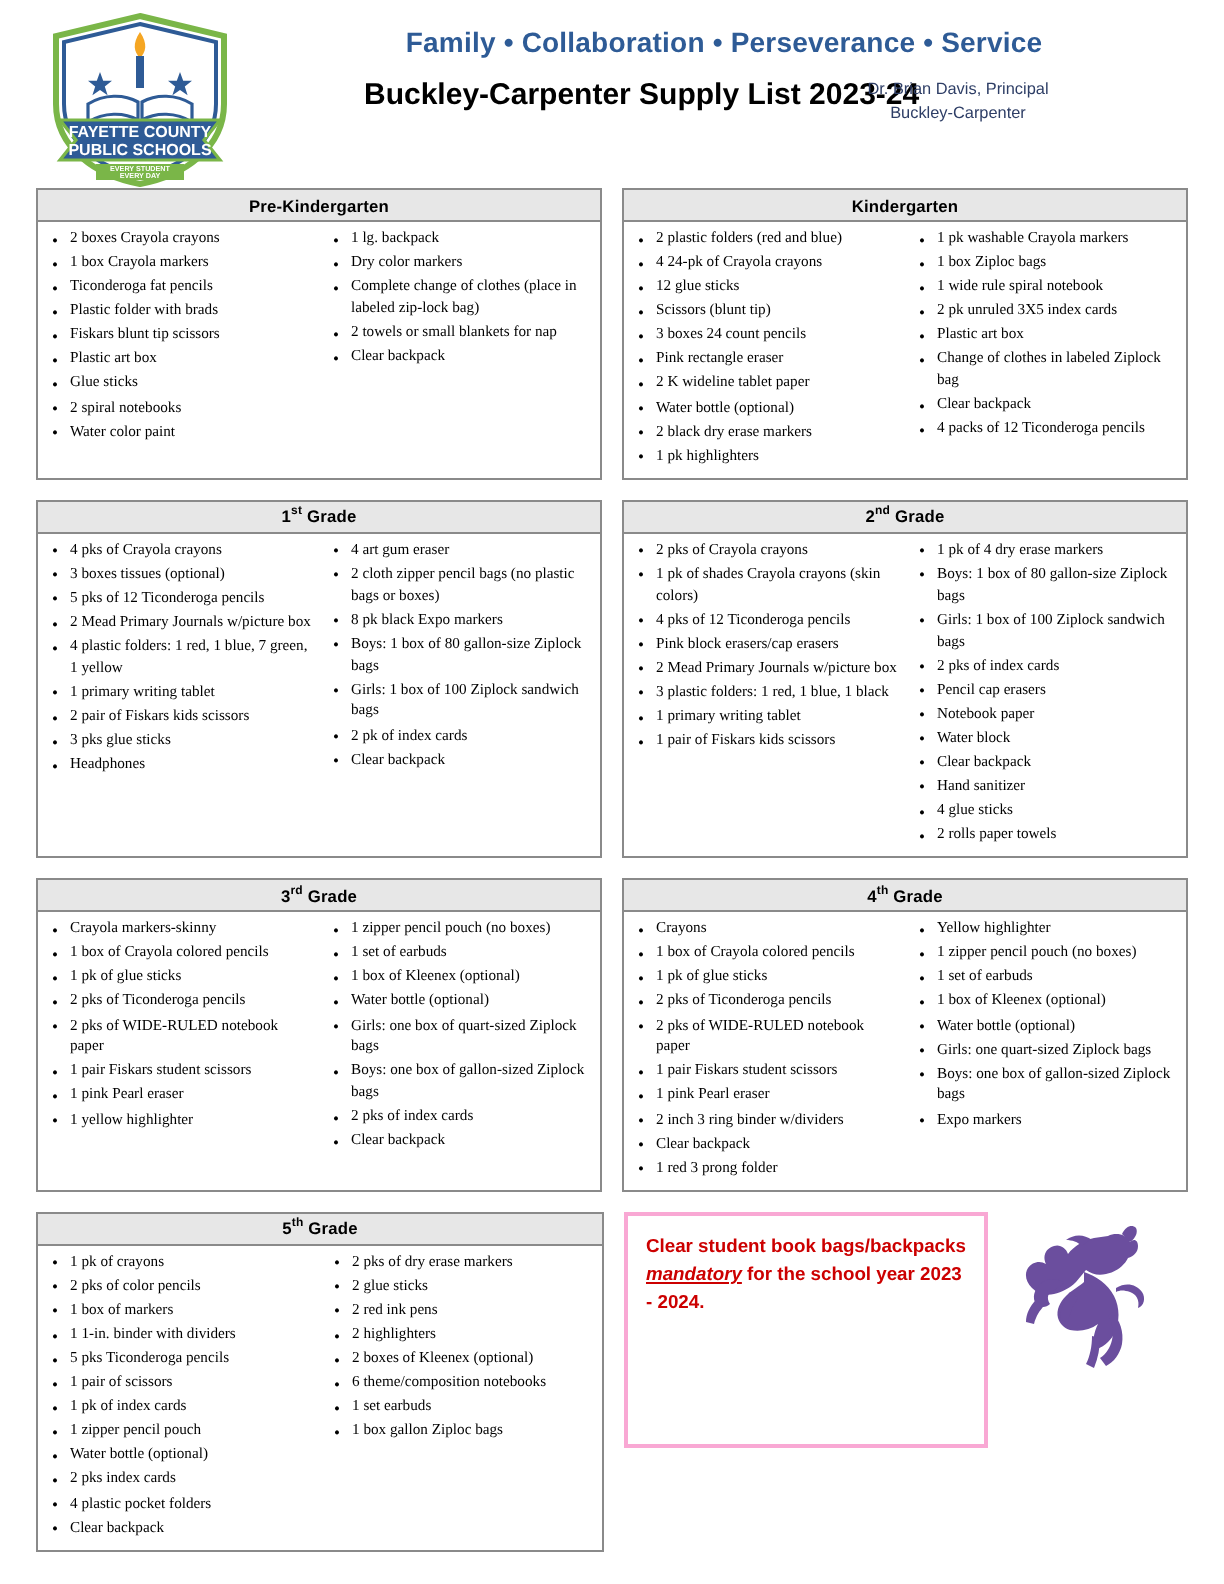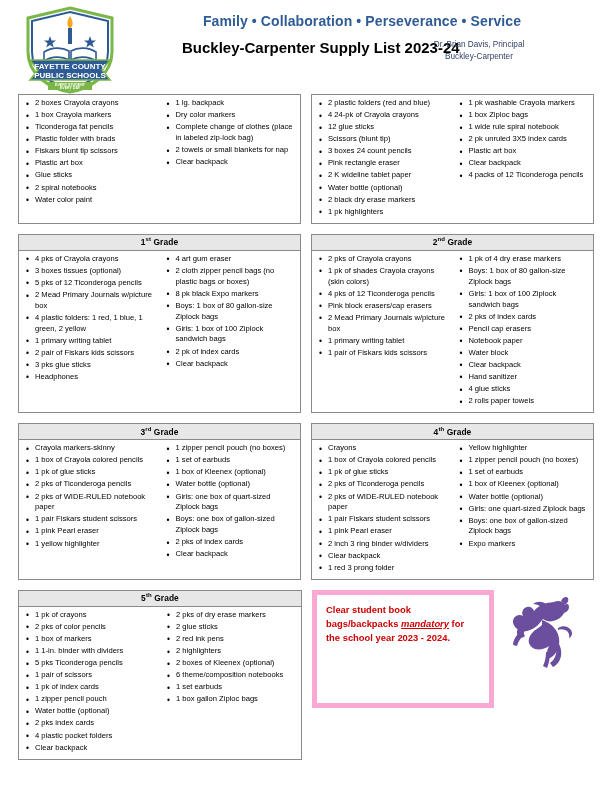--- a/index.html
+++ b/index.html
@@ -103,20 +103,21 @@
     letter-spacing: 0.1px;
   }
   .gradebox-head sup {
     font-size: 6px;
     vertical-align: super;
     line-height: 0;
   }
   .cols {
     display: flex;
     padding: 3px 0 4px 0;
+    font-family: Liberation Serif, serif;
   }
   .col {
     flex: 1 1 0;
     box-sizing: border-box;
   }
   ul.items {
     list-style: none;
     margin: 0;
     padding: 0 4px 0 6px;
   }
@@ -146,21 +147,21 @@
   }
   .notice-wrap {
     flex: 1 1 0;
     position: relative;
     display: flex;
     align-items: flex-start;
   }
   .notice-box {
     width: 182px;
     min-height: 118px;
-    border: 5px solid #f9a8d4;
+    border: 2px solid #f9a8d4;
     box-sizing: border-box;
     padding: 8px 9px;
   }
   .notice-text {
     color: #CC0000;
     font-size: 9.4px;
     font-weight: bold;
     line-height: 1.5;
   }
   .notice-text .mand {
@@ -216,20 +217,23 @@
         <div>Buckley-Carpenter</div>
       </div>
     </div>
   </div>
 </div>
 
 <div class="sheet">
 
   <div class="row">
     <div class="gradebox">
+      <div class="gradebox-head">
+        <span>Pre-Kindergarten</span>
+      </div>
       <div class="cols">
         <div class="col">
           <ul class="items">
               <li>2 boxes Crayola crayons</li>
               <li>1 box Crayola markers</li>
               <li>Ticonderoga fat pencils</li>
               <li>Plastic folder with brads</li>
               <li>Fiskars blunt tip scissors</li>
               <li>Plastic art box</li>
               <li>Glue sticks</li>
@@ -243,20 +247,23 @@
               <li>Dry color markers</li>
               <li>Complete change of clothes (place in labeled zip-lock bag)</li>
               <li>2 towels or small blankets for nap</li>
               <li>Clear backpack</li>
             </ul>
         </div>
       </div>
     </div>
 
     <div class="gradebox">
+      <div class="gradebox-head">
+        <span>Kindergarten</span>
+      </div>
       <div class="cols">
         <div class="col">
           <ul class="items">
               <li>2 plastic folders (red and blue)</li>
               <li>4 24-pk of Crayola crayons</li>
               <li>12 glue sticks</li>
               <li>Scissors (blunt tip)</li>
               <li>3 boxes 24 count pencils</li>
               <li>Pink rectangle eraser</li>
               <li>2 K wideline tablet paper</li>
@@ -265,41 +272,42 @@
               <li>1 pk highlighters</li>
             </ul>
         </div>
         <div class="col">
           <ul class="items">
               <li>1 pk washable Crayola markers</li>
               <li>1 box Ziploc bags</li>
               <li>1 wide rule spiral notebook</li>
               <li>2 pk unruled 3X5 index cards</li>
               <li>Plastic art box</li>
+              <li>Change of clothes in labeled Ziplock bag</li>
               <li>Clear backpack</li>
               <li>4 packs of 12 Ticonderoga pencils</li>
             </ul>
         </div>
       </div>
     </div>
   </div>
 
   <div class="row">
     <div class="gradebox">
       <div class="gradebox-head">
         <span>1</span><sup>st</sup><span> Grade</span>
       </div>
       <div class="cols">
         <div class="col">
           <ul class="items">
               <li>4 pks of Crayola crayons</li>
               <li>3 boxes tissues (optional)</li>
               <li>5 pks of 12 Ticonderoga pencils</li>
               <li>2 Mead Primary Journals w/picture box</li>
-              <li>4 plastic folders: 1 red, 1 blue, 1 green, 2 yellow</li>
+              <li>4 plastic folders: 1 red, 1 blue, 7 green, 1 yellow</li>
               <li>1 primary writing tablet</li>
               <li>2 pair of Fiskars kids scissors</li>
               <li>3 pks glue sticks</li>
               <li>Headphones</li>
             </ul>
         </div>
         <div class="col">
           <ul class="items">
               <li>4 art gum eraser</li>
               <li>2 cloth zipper pencil bags (no plastic bags or boxes)</li>
@@ -318,20 +326,21 @@
         <span>2</span><sup>nd</sup><span> Grade</span>
       </div>
       <div class="cols">
         <div class="col">
           <ul class="items">
               <li>2 pks of Crayola crayons</li>
               <li>1 pk of shades Crayola crayons (skin colors)</li>
               <li>4 pks of 12 Ticonderoga pencils</li>
               <li>Pink block erasers/cap erasers</li>
               <li>2 Mead Primary Journals w/picture box</li>
+              <li>3 plastic folders: 1 red, 1 blue, 1 black</li>
               <li>1 primary writing tablet</li>
               <li>1 pair of Fiskars kids scissors</li>
             </ul>
         </div>
         <div class="col">
           <ul class="items">
               <li>1 pk of 4 dry erase markers</li>
               <li>Boys: 1 box of 80 gallon-size Ziplock bags</li>
               <li>Girls: 1 box of 100 Ziplock sandwich bags</li>
               <li>2 pks of index cards</li>

